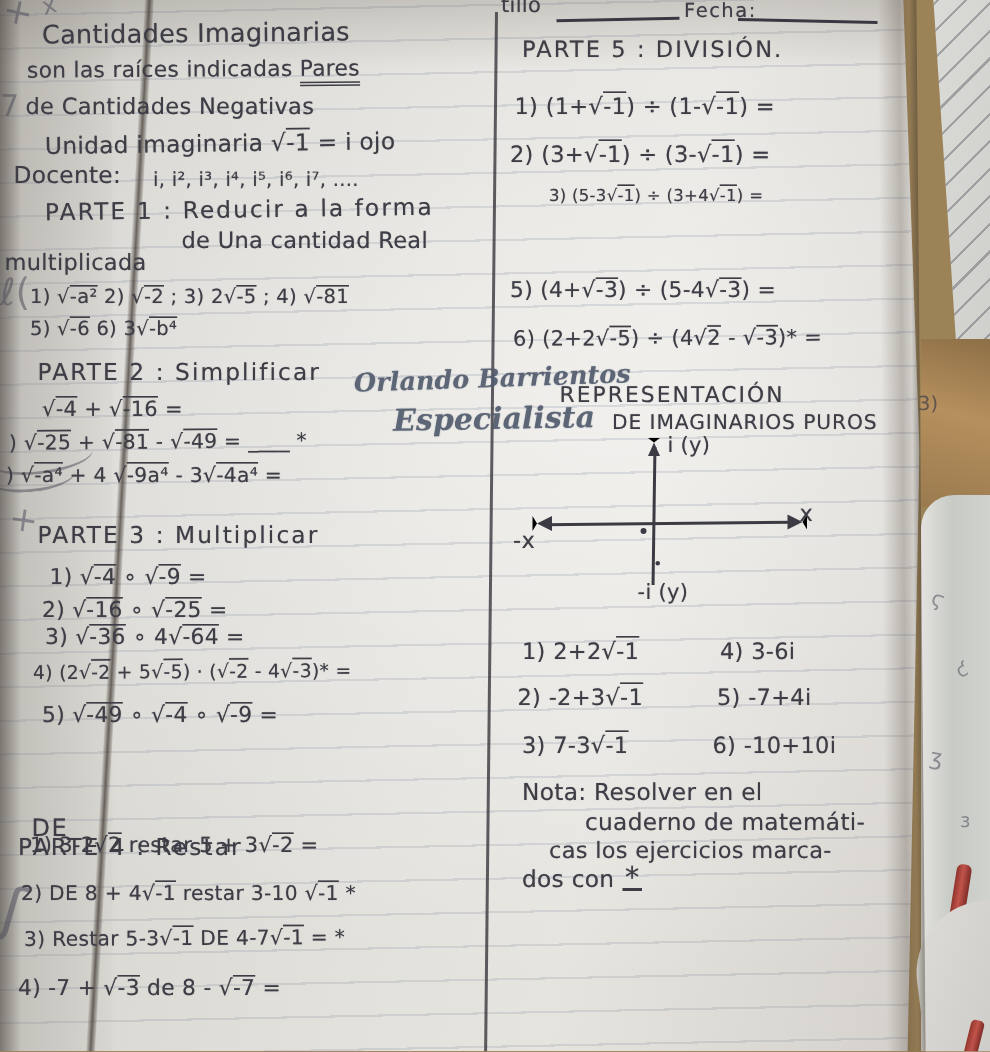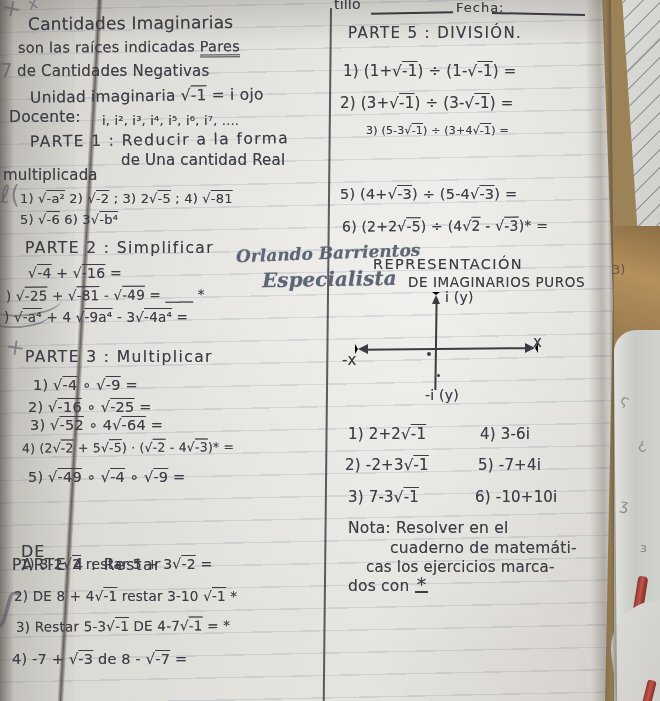--- a/index.html
+++ b/index.html
@@ -117,21 +117,21 @@
   <div class="hw" style="left:20px;top:212px;font-size:13px;">5) √<span class="rad">-6</span>      6) 3√<span class="rad">-b⁴</span></div>
 
   <div class="hw heading" style="left:25px;top:239px;font-size:15.5px;">PARTE 2 :  Simplificar</div>
   <div class="hw" style="left:28px;top:265px;font-size:14px;">√<span class="rad">-4</span> + √<span class="rad">-16</span>  =</div>
   <div class="hw" style="left:6px;top:287px;font-size:13.5px;transform:rotate(-.5deg);">) √<span class="rad">-25</span> + √<span class="rad">-81</span> - √<span class="rad">-49</span> = ____ *</div>
   <div class="hw" style="left:4px;top:309px;font-size:13.5px;">) √<span class="rad">-a⁴</span> + 4 √<span class="rad">-9a⁴</span> - 3√<span class="rad">-4a⁴</span>  =</div>
 
   <div class="hw heading" style="left:25px;top:348px;font-size:15.5px;">PARTE 3 :  Multiplicar</div>
   <div class="hw" style="left:33px;top:377px;font-size:14.5px;">1) √<span class="rad">-4</span>  ∘  √<span class="rad">-9</span>   =</div>
   <div class="hw" style="left:28px;top:399px;font-size:14.5px;">2) √<span class="rad">-16</span> ∘ √<span class="rad">-25</span>   =</div>
-  <div class="hw" style="left:30px;top:417px;font-size:14.5px;">3) √<span class="rad">-52</span> ∘ 4√<span class="rad">-64</span>  =</div>
+  <div class="hw" style="left:30px;top:417px;font-size:14.5px;">3) √<span class="rad">-36</span> ∘ 4√<span class="rad">-64</span>  =</div>
   <div class="hw" style="left:22px;top:440px;font-size:12.5px;transform:rotate(-.4deg);">4) (2√<span class="rad">-2</span> + 5√<span class="rad">-5</span>) · (√<span class="rad">-2</span> - 4√<span class="rad">-3</span>)* =</div>
   <div class="hw" style="left:28px;top:469px;font-size:14.5px;">5) √<span class="rad">-49</span> ∘ √<span class="rad">-4</span> ∘ √<span class="rad">-9</span>  =</div>
 
   <div class="hw heading" style="left:12px;top:520px;font-size:15.5px;margin-top:36px;">PARTE 4 :  Restar</div>
   <div class="hw" style="left:21px;top:542px;font-size:16px;letter-spacing:1px;">DE</div>
   <div class="hw" style="left:20px;top:556px;font-size:14px;">1) 3-2√<span class="rad">2</span> restar 5 + 3√<span class="rad">-2</span>  =</div>
   <div class="hw" style="left:14px;top:588px;font-size:13.5px;">2) DE 8 + 4√<span class="rad">-1</span> restar 3-10 √<span class="rad">-1</span> *</div>
   <div class="hw" style="left:16px;top:618px;font-size:13.5px;transform:rotate(-.4deg);">3) Restar 5-3√<span class="rad">-1</span> DE 4-7√<span class="rad">-1</span> = *</div>
   <div class="hw" style="left:12px;top:651px;font-size:14.5px;">4) -7 + √<span class="rad">-3</span> de 8 - √<span class="rad">-7</span>  =</div>
 

